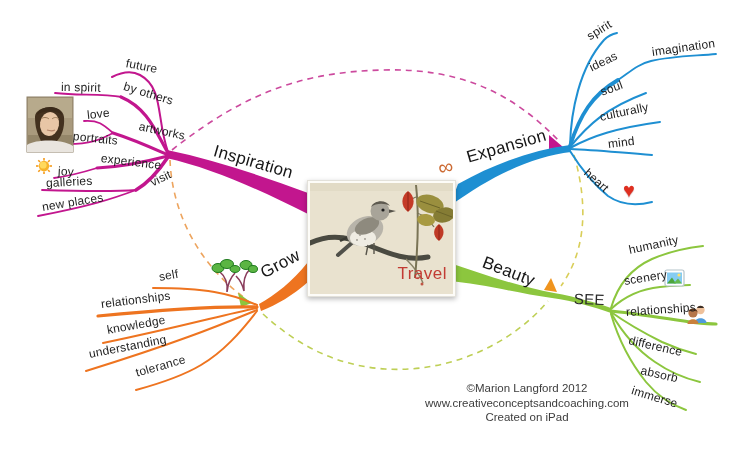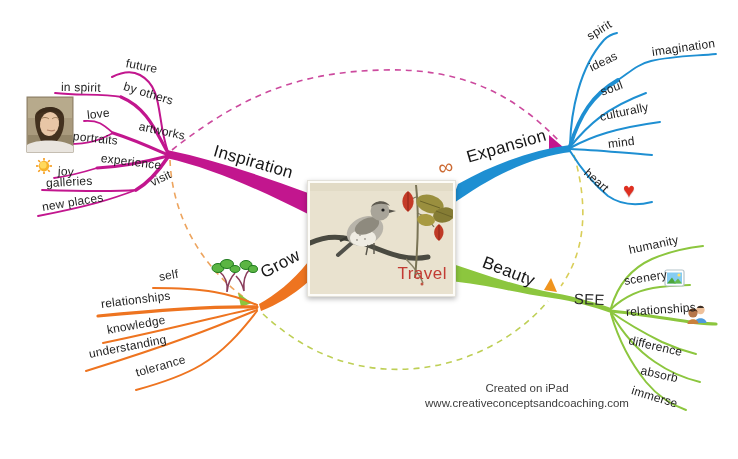--- a/index.html
+++ b/index.html
@@ -230,17 +230,18 @@
   <div class="lbl" style="left:624px;top:274px;transform:rotate(-9deg);">scenery</div>
   <div class="lbl" style="left:626px;top:305px;transform:rotate(-4deg);">relationships</div>
   <div class="lbl" style="left:629px;top:333px;transform:rotate(13deg);">difference</div>
   <div class="lbl" style="left:641px;top:363px;transform:rotate(13deg);">absorb</div>
   <div class="lbl" style="left:632px;top:383px;transform:rotate(17deg);">immerse</div>
 
   <div class="glyph infinity">∞</div>
   <div class="glyph heart">♥</div>
 
   <div class="credits">
+    <div>©Marion Langford 2012</div>
+    <div>www.creativeconceptsandcoaching.com</div>
     <div>Created on iPad</div>
-    <div>www.creativeconceptsandcoaching.com</div>
   </div>
 
 </div>
 
 </body></html>

